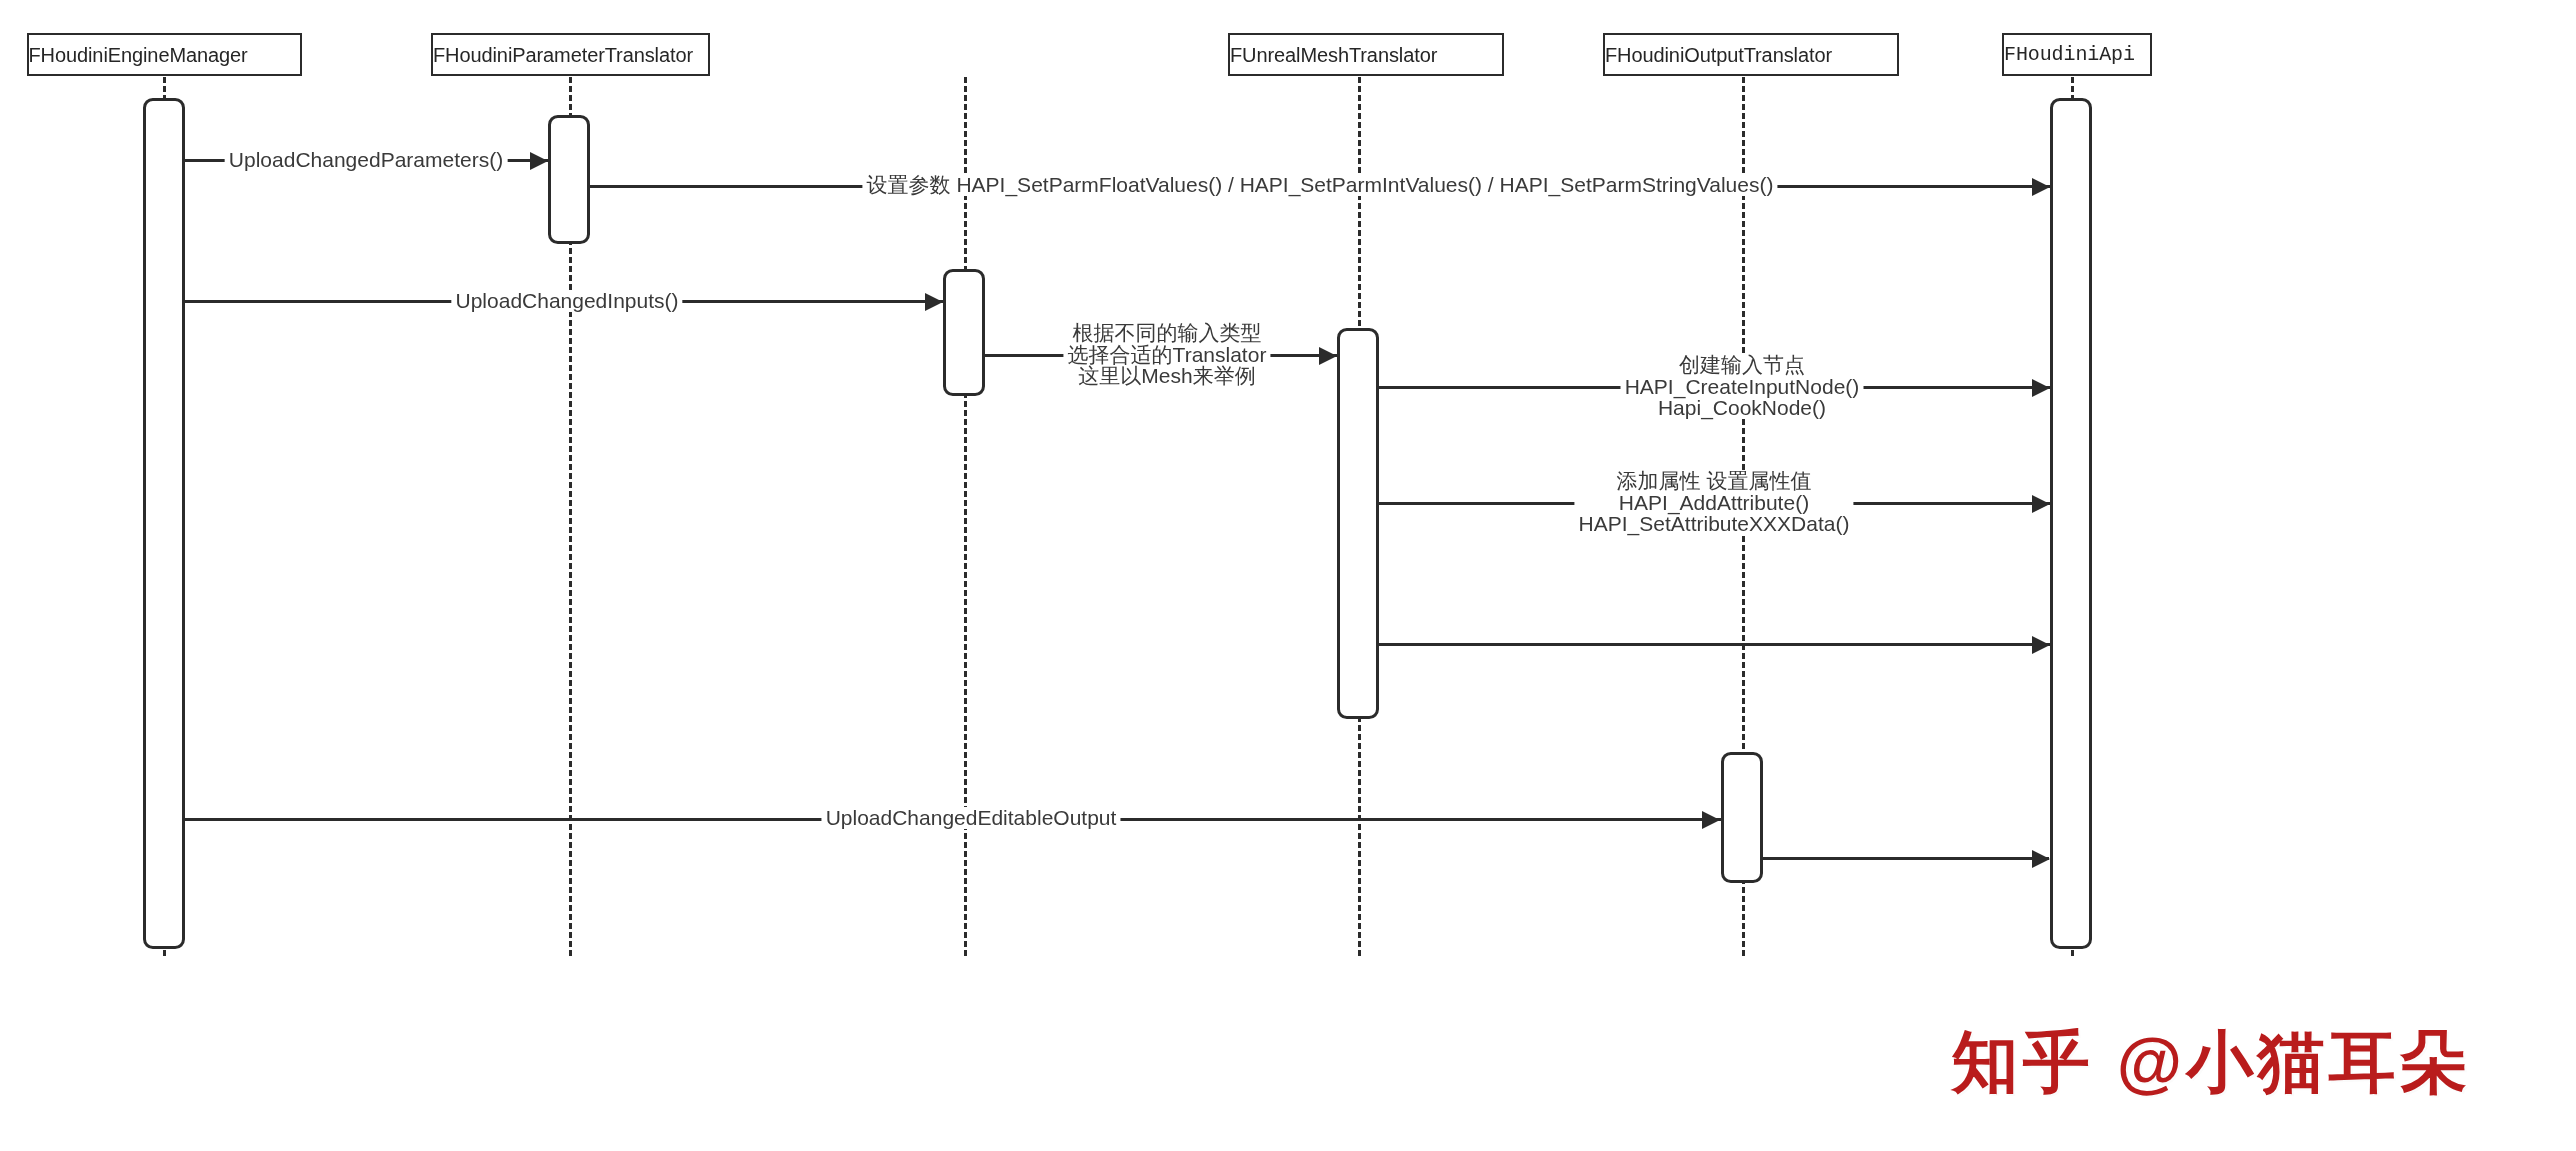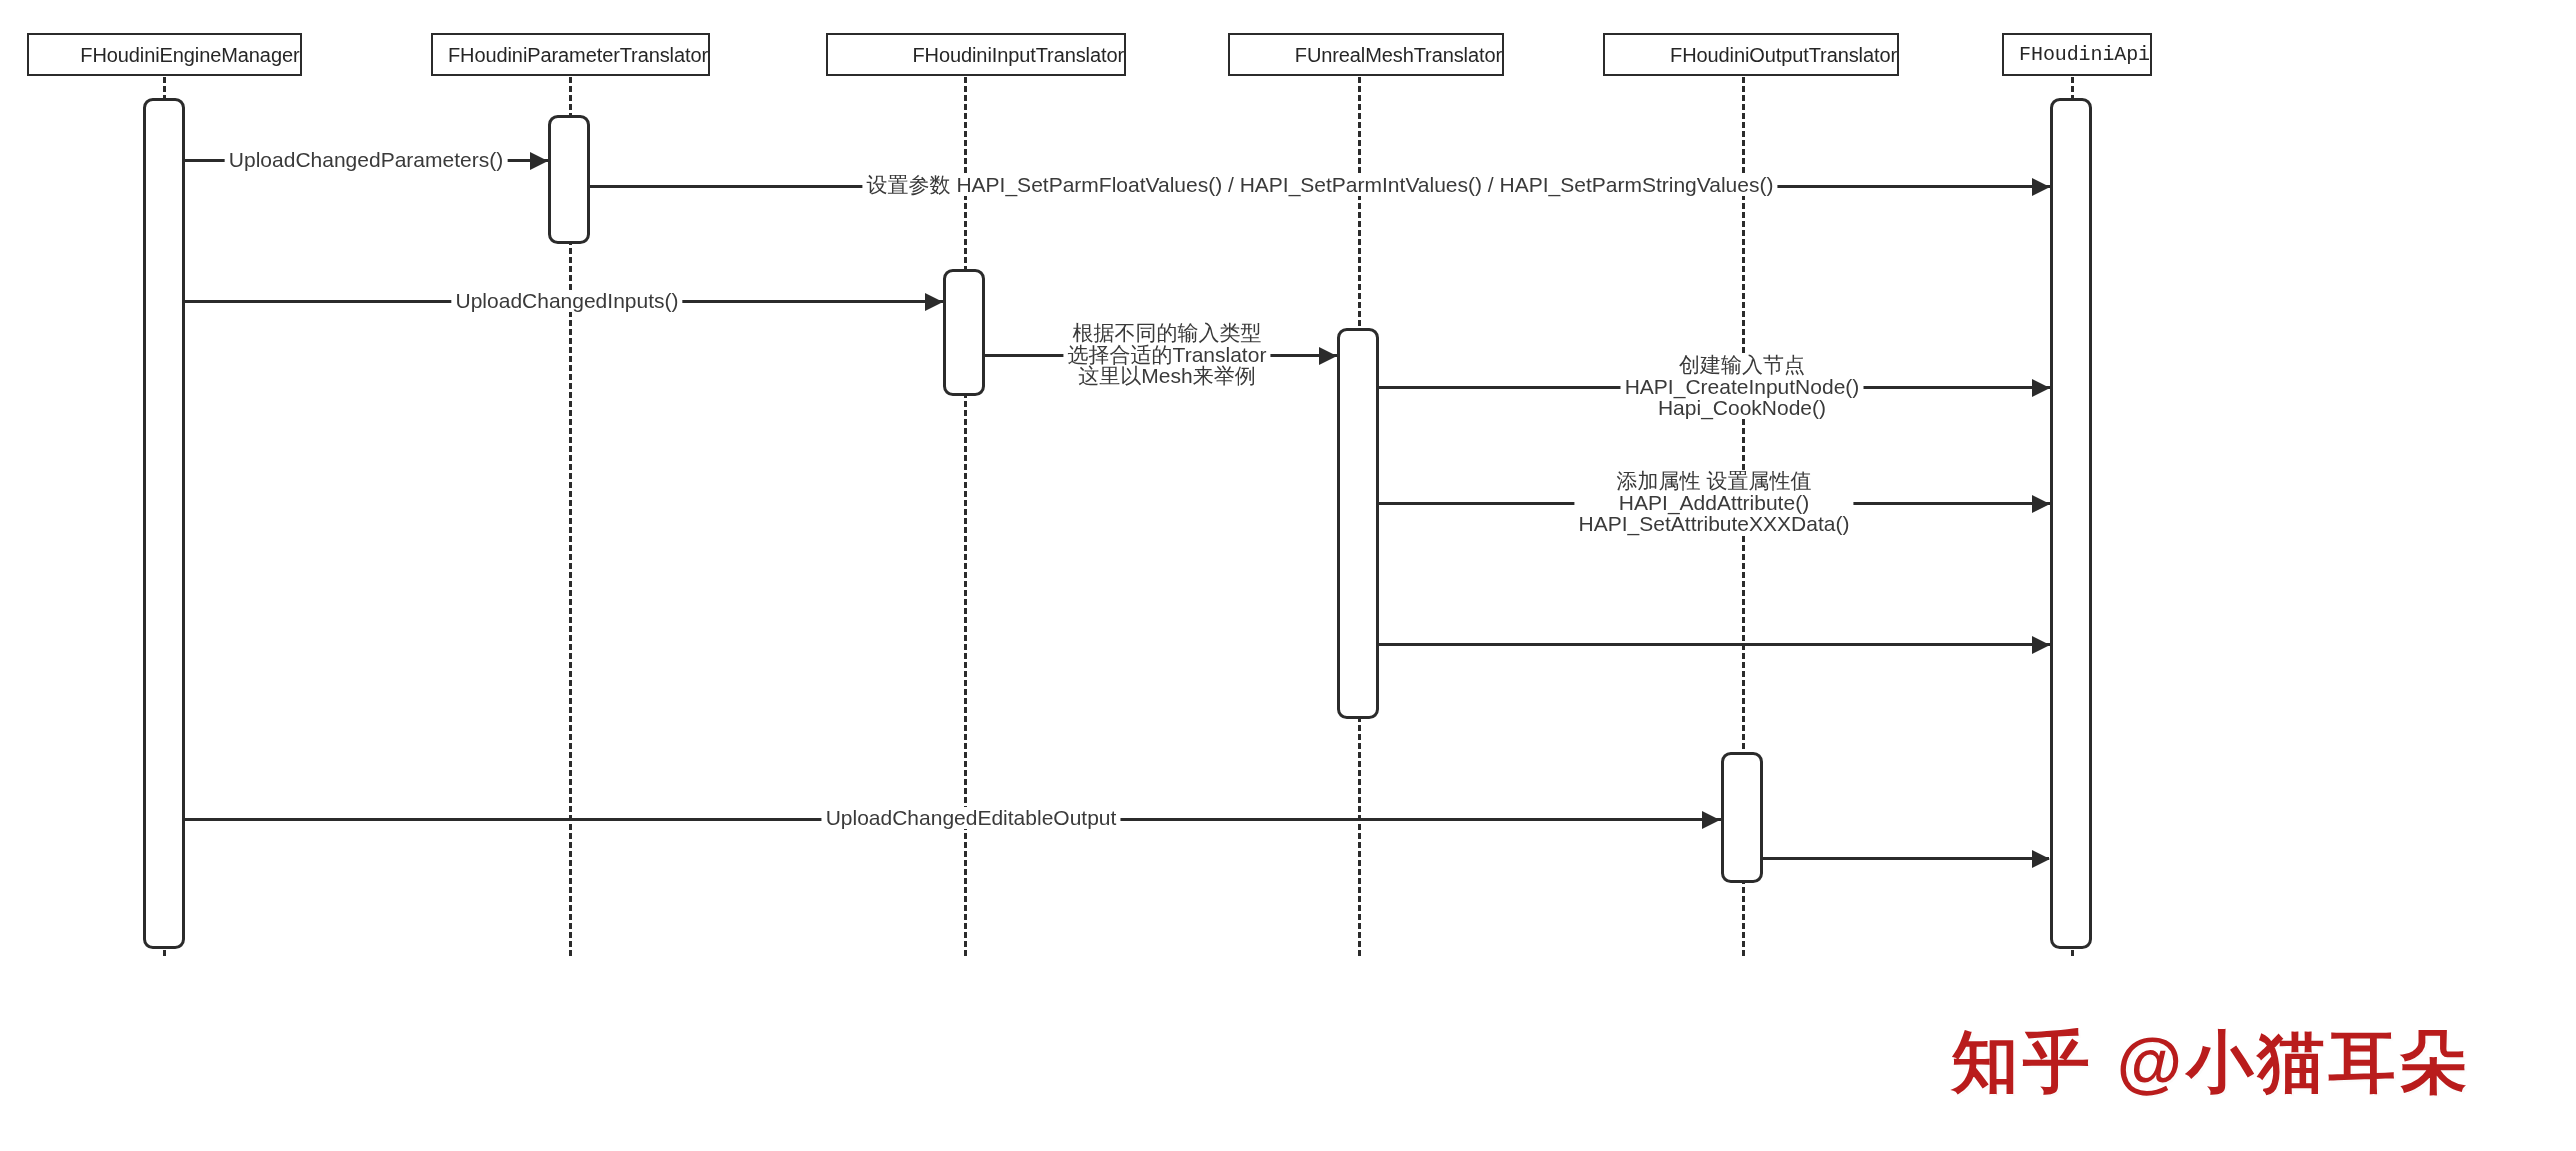--- a/index.html
+++ b/index.html
@@ -19,21 +19,21 @@
     overflow: hidden;
   }
   
   .participant {
     position: absolute;
     box-sizing: border-box;
     border: 2.8px solid #2b2b2b;
     background: #ffffff;
     display: flex;
     align-items: center;
-    justify-content: flex-end;
+    justify-content: flex-start;
     height: 43px;
     font-size: 20px;
     line-height: 1;
     letter-spacing: -0.1px;
     color: #262626;
     white-space: nowrap;
   }
   
   .lifeline {
     position: absolute;
@@ -93,23 +93,20 @@
 </head>
 <body>
 
 <div id="canvas">
 
   <div class="participant" style="left:26.5px; top:33px; width:275px;">
     <span>FHoudiniEngineManager</span>
   </div>
   <div class="participant" style="left:431px; top:33px; width:279px;">
     <span>FHoudiniParameterTranslator</span>
-  </div>
-  <div class="participant" style="left:826px; top:33px; width:300px;">
-    <span>FHoudiniInputTranslator</span>
   </div>
   <div class="participant" style="left:1228px; top:33px; width:276px;">
     <span>FUnrealMeshTranslator</span>
   </div>
   <div class="participant" style="left:1603px; top:33px; width:296px;">
     <span>FHoudiniOutputTranslator</span>
   </div>
   <div class="participant" style="left:2002px; top:33px; width:150px;font-family:Liberation Mono, monospace;">
     <span>FHoudiniApi</span>
   </div>

